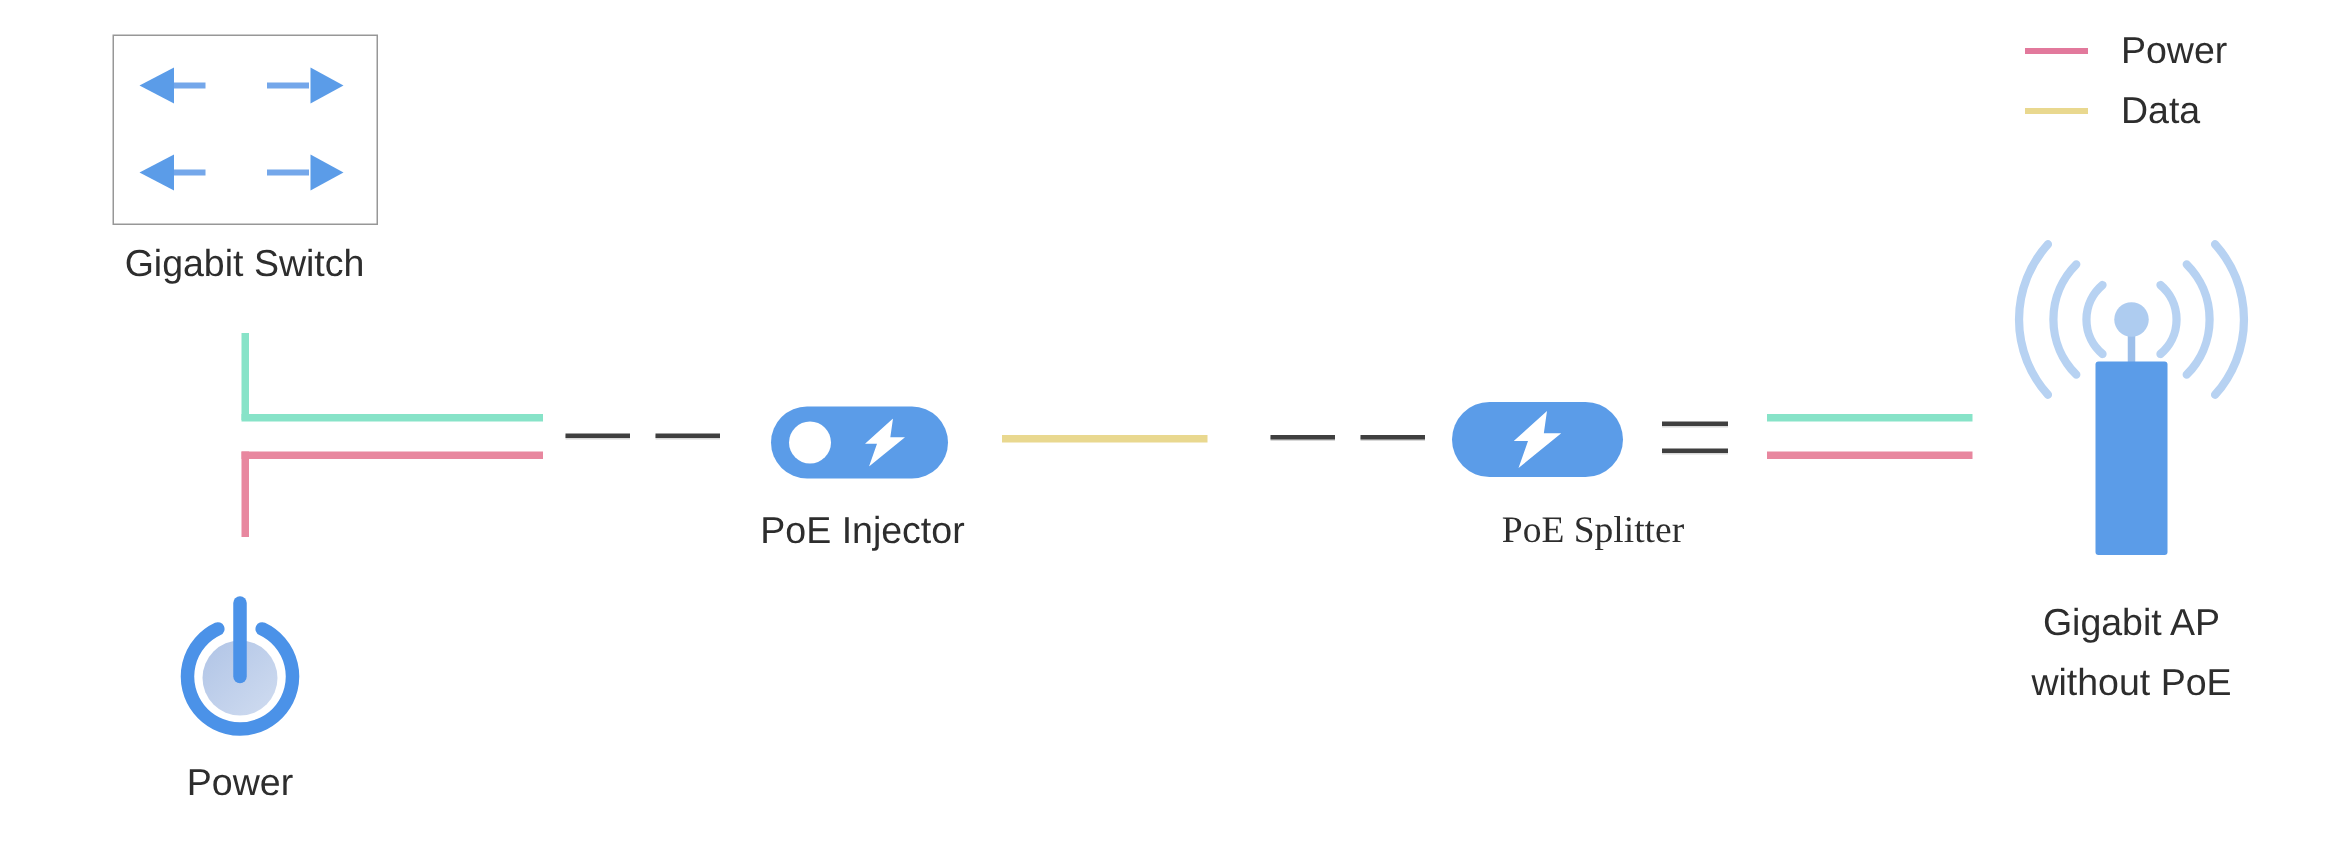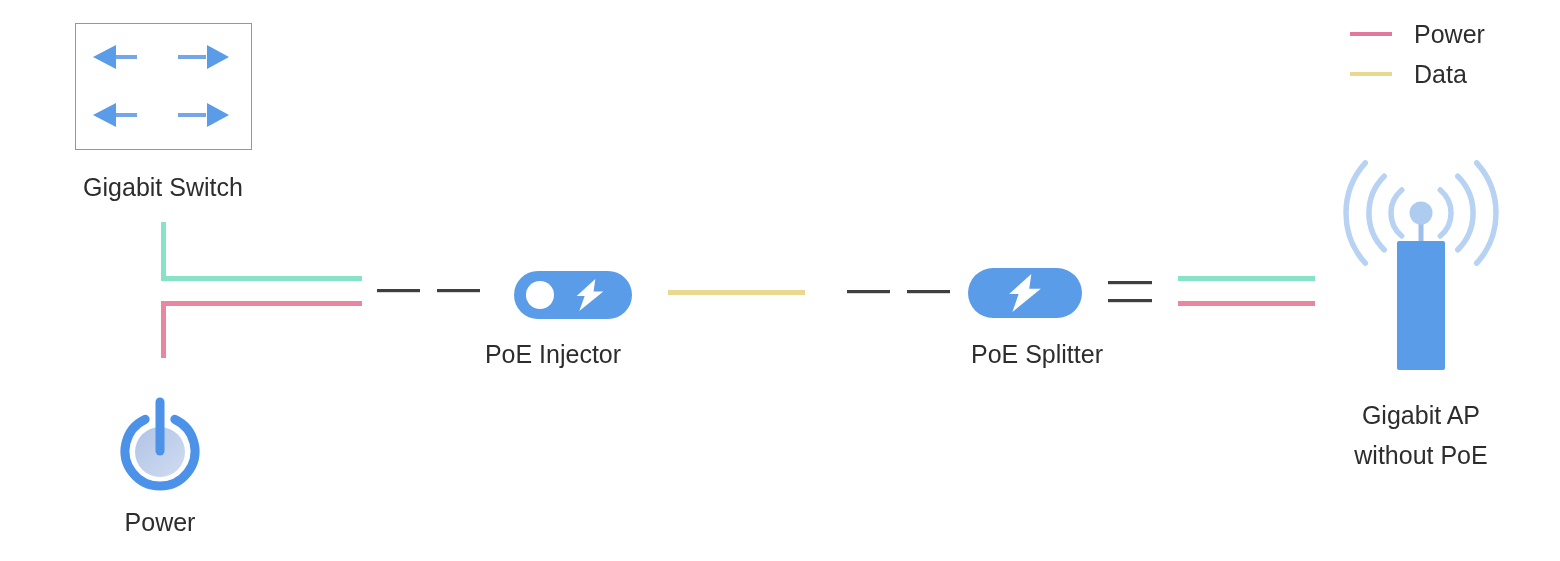--- a/index.html
+++ b/index.html
@@ -24,35 +24,35 @@
   #yellow-h{left:668px;top:290px;width:137px;height:5px;}
   #dash-2a{left:847px;top:290px;width:43px;height:3px;}
   #dash-2b{left:907px;top:290px;width:43px;height:3px;}
   #eq-top{left:1108px;top:281px;width:44px;height:3px;}
   #eq-bot{left:1108px;top:299px;width:44px;height:3px;}
   #teal-h-right{left:1178px;top:276px;width:137px;height:5px;}
   #pink-h-right{left:1178px;top:301px;width:137px;height:5px;}
 
   
   #switch-box{position:absolute;left:75px;top:23px;width:177px;height:127px;border:1.5px solid #979797;background:#fff;box-sizing:border-box;}
-  #switch-label{left:63px;top:161px;margin-top:11px;}
+  #switch-label{left:63px;top:161px;}
 
   
   #power-icon{position:absolute;left:112px;top:394px;}
   #power-label{left:60px;top:507px;}
 
   
   .pill{position:absolute;background:var(--icon-blue,#5b9ce8);border-radius:25px;}
   #injector-pill{left:514px;top:271px;width:118px;height:48px;}
   #injector-circle{position:absolute;left:12px;top:10px;width:28px;height:28px;border-radius:50%;background:#ffffff;}
   #injector-bolt{position:absolute;left:54px;top:8px;}
-  #injector-label{left:453px;top:339px;}
+  #injector-label{left:475px;top:339px;}
   #splitter-pill{left:968px;top:268px;width:114px;height:50px;}
   #splitter-bolt{position:absolute;left:33px;top:6px;}
-  #splitter-label{left:937px;top:339px;}
+  #splitter-label{left:962px;top:339px;font-family:Liberation Serif, serif;}
 
   
   #ap-icon{position:absolute;left:1330px;top:152px;}
   #ap-label1{left:1321px;top:400px;}
   #ap-label2{left:1321px;top:440px;}
 
   
   #legend{position:absolute;left:1350px;top:14px;}
   .legend-row{display:flex;align-items:center;height:40px;}
   .legend-swatch{width:42px;height:4px;margin-right:22px;flex:none;}

